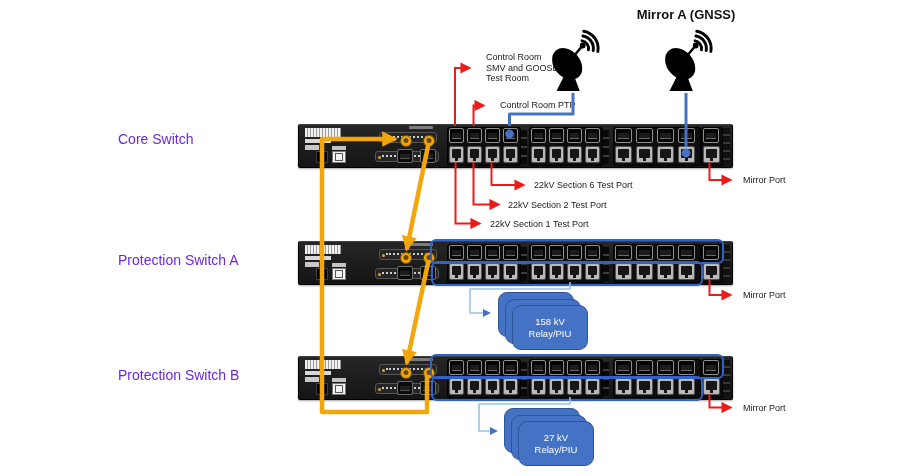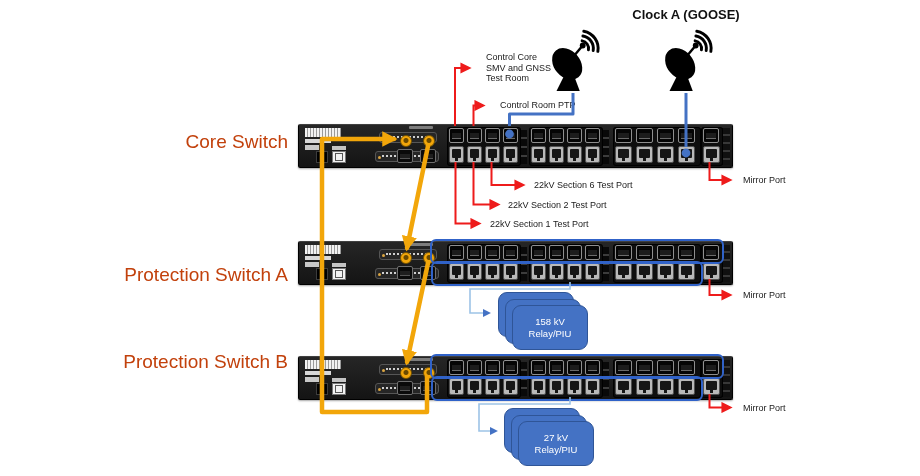--- a/index.html
+++ b/index.html
@@ -1,20 +1,20 @@
 <!DOCTYPE html>
 <html style="--cable-yellow: #F2A60A; --arrow-red: #EE1B1B; --line-blue: #4472C4; --highlight-blue: #3062C8; --relay-fill: #4472C4; --relay-border: #2F5597; --connector-light-blue: #9DC3E6;"><head>
 <meta charset="utf-8">
 <style>
   html,body{margin:0;padding:0;background:#fff;font-family:"Liberation Sans",sans-serif;}
   #canvas{position:relative;width:920px;height:476px;background:#fff;overflow:hidden;}
 
   
   .clock-label{position:absolute;top:7px;width:180px;text-align:center;font-size:13px;font-weight:700;color:#111;}
-  .sw-name{position:absolute;width:170px;text-align:right;font-size:19px;color:#c2410c;}
+  .sw-name{position:absolute;width:170px;text-align:left;font-size:14px;color:#6d28d9;}
   .ann{position:absolute;font-size:9px;line-height:10.5px;color:#1a1a1a;white-space:nowrap;}
   .relay-text{position:absolute;inset:0;display:flex;flex-direction:column;justify-content:center;align-items:center;color:#fff;font-size:9.5px;line-height:12px;}
 
   
   .switch{position:absolute;left:298px;width:435px;height:44px;background:linear-gradient(#262626,#141414);
           border:1px solid #000;border-top:1px solid #404040;border-radius:2px;box-sizing:border-box;
           box-shadow:0 1px 2px rgba(0,0,0,.35);}
   .switch *{position:absolute;box-sizing:border-box;}
   .sticker1{left:6px;top:3px;width:36px;height:9px;background:repeating-linear-gradient(90deg,#f2f2f2 0 2px,#9a9a9a 2px 3px);}
   .sticker2{left:6px;top:14px;width:26px;height:4px;background:#d8d8d8;}
@@ -57,21 +57,21 @@
   
   .dish{position:absolute;top:27px;width:66px;height:68px;}
 
   #overlay{position:absolute;left:0;top:0;width:920px;height:476px;pointer-events:none;}
 </style>
 </head>
 <body>
 
 <div id="canvas">
 
-  <div class="clock-label" style="left:598px;width:176px;">Clock A (GOOSE)</div>
+  <div class="clock-label" style="left:598px;width:176px;">Mirror A (GNSS)</div>
 
   <svg class="dish" style="left:540px;" viewBox="0 0 68 70">
     <g fill="#000">
       <ellipse cx="28" cy="38" rx="13.5" ry="18" transform="rotate(-40 28 38)"></ellipse>
       <circle cx="44" cy="19" r="3"></circle>
       <path d="M28 38 L44 19" stroke="#000" stroke-width="2.5"></path>
       <path d="M25 50 L35 50 L41 66 L17 66 Z"></path>
     </g>
     <g fill="none" stroke="#000" stroke-width="3" stroke-linecap="round">
       <path d="M43.4 14.2 A8 8 0 0 1 49.9 23.4"></path>
@@ -87,22 +87,22 @@
       <path d="M25 50 L35 50 L41 66 L17 66 Z"></path>
     </g>
     <g fill="none" stroke="#000" stroke-width="3" stroke-linecap="round">
       <path d="M43.4 14.2 A8 8 0 0 1 49.9 23.4"></path>
       <path d="M44.2 9.2 A13 13 0 0 1 54.8 24.2"></path>
       <path d="M45.1 4.3 A18 18 0 0 1 59.6 25.1"></path>
     </g>
   </svg>
 
   <div class="sw-name" style="left:118px;top:131px;">Core Switch</div>
-  <div class="sw-name" style="left:118px;top:264px;">Protection Switch A</div>
-  <div class="sw-name" style="left:118px;top:351px;">Protection Switch B</div>
+  <div class="sw-name" style="left:118px;top:252px;">Protection Switch A</div>
+  <div class="sw-name" style="left:118px;top:367px;">Protection Switch B</div>
 
   <div class="switch" id="sw-core" style="top:124px;">
   <div class="sticker1"></div>
   <div class="sticker2"></div>
   <div class="sticker3"></div>
   <div class="pwr"></div>
   <div class="usb-label"></div>
   <div class="usb"></div>
   <div class="auxbar"></div>
   <div class="tstrip t1"></div>
@@ -436,22 +436,22 @@
     <div class="relay-box" style="left:7px;top:6.5px;"></div>
     <div class="relay-box" style="left:14px;top:13px;">
       <div class="relay-text">
         <span>27 kV</span>
         <span>Relay/PIU</span>
       </div>
     </div>
   </div>
 
   <div class="ann" style="left:486px;top:52px;">
-    <div>Control Core</div>
-    <div>SMV and GNSS</div>
+    <div>Control Room</div>
+    <div>SMV and GOOSE</div>
     <div>Test Room</div>
   </div>
   <div class="ann" style="left:500px;top:100px;">Control Room PTP</div>
   <div class="ann" style="left:534px;top:180px;">22kV Section 6 Test Port</div>
   <div class="ann" style="left:508px;top:200px;">22kV Section 2 Test Port</div>
   <div class="ann" style="left:490px;top:219px;">22kV Section 1 Test Port</div>
   <div class="ann" style="left:743px;top:175px;">Mirror Port</div>
   <div class="ann" style="left:743px;top:290px;">Mirror Port</div>
   <div class="ann" style="left:743px;top:403px;">Mirror Port</div>
 

